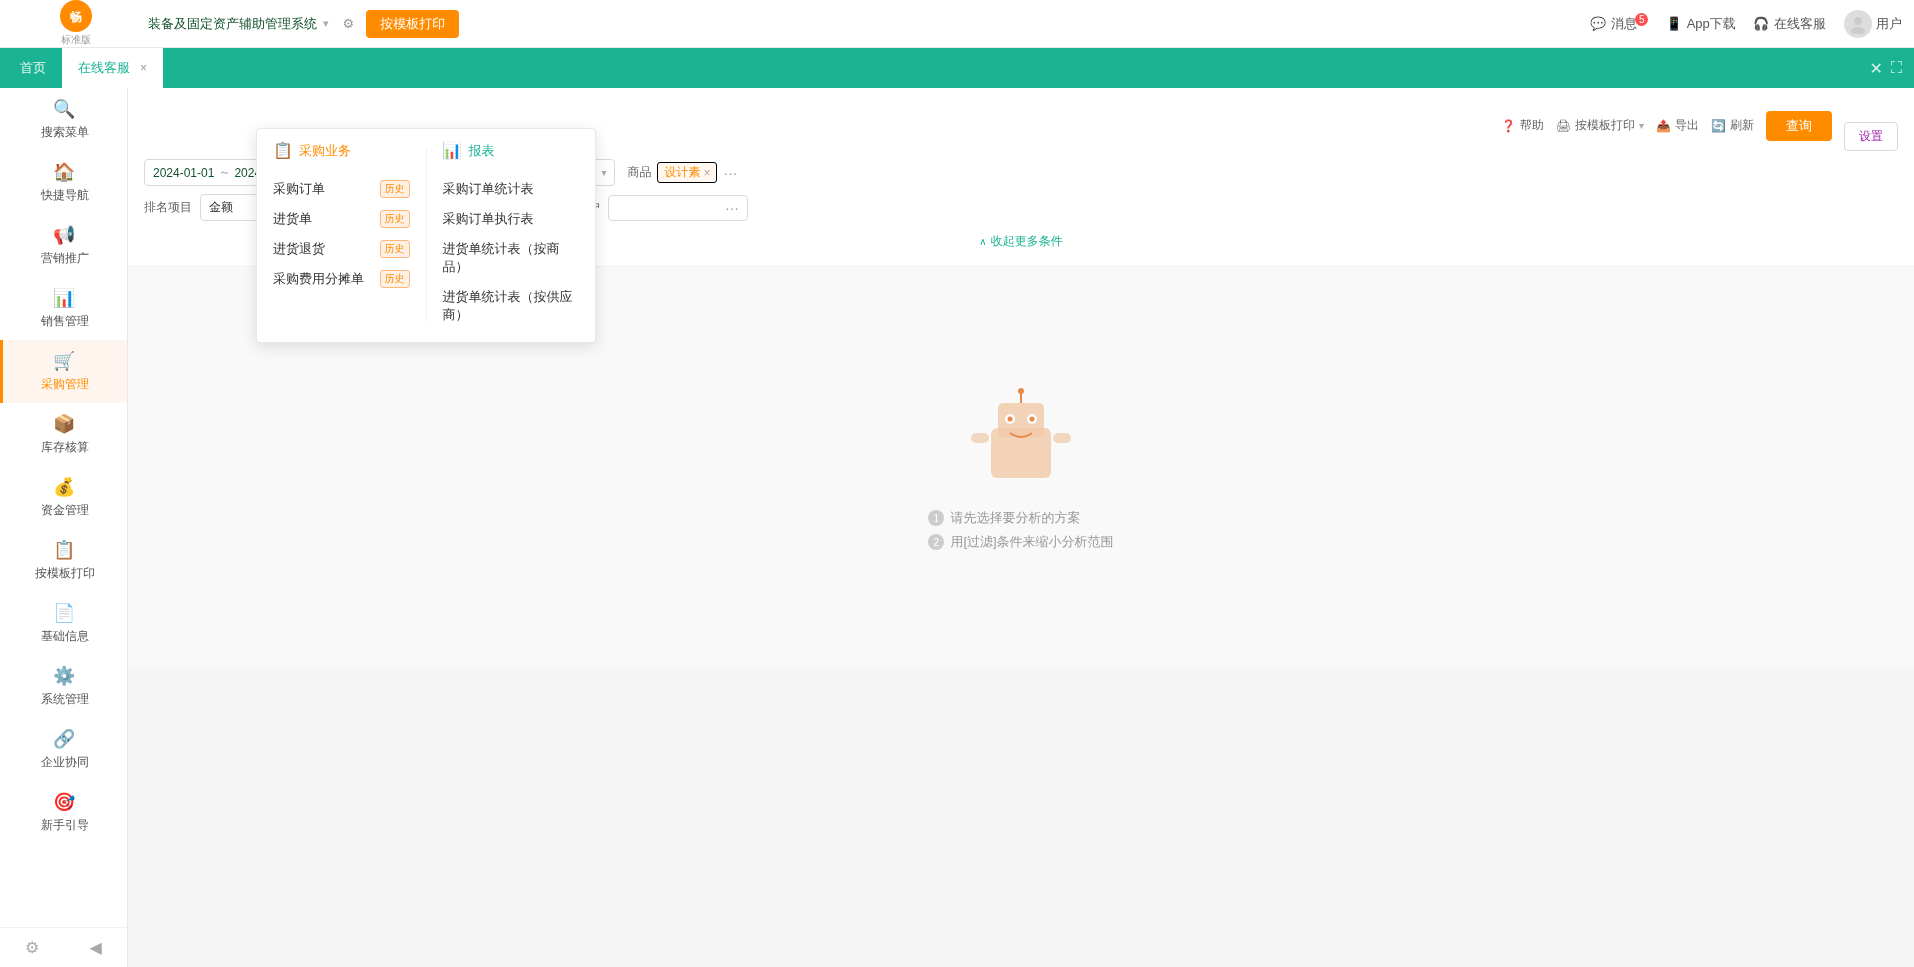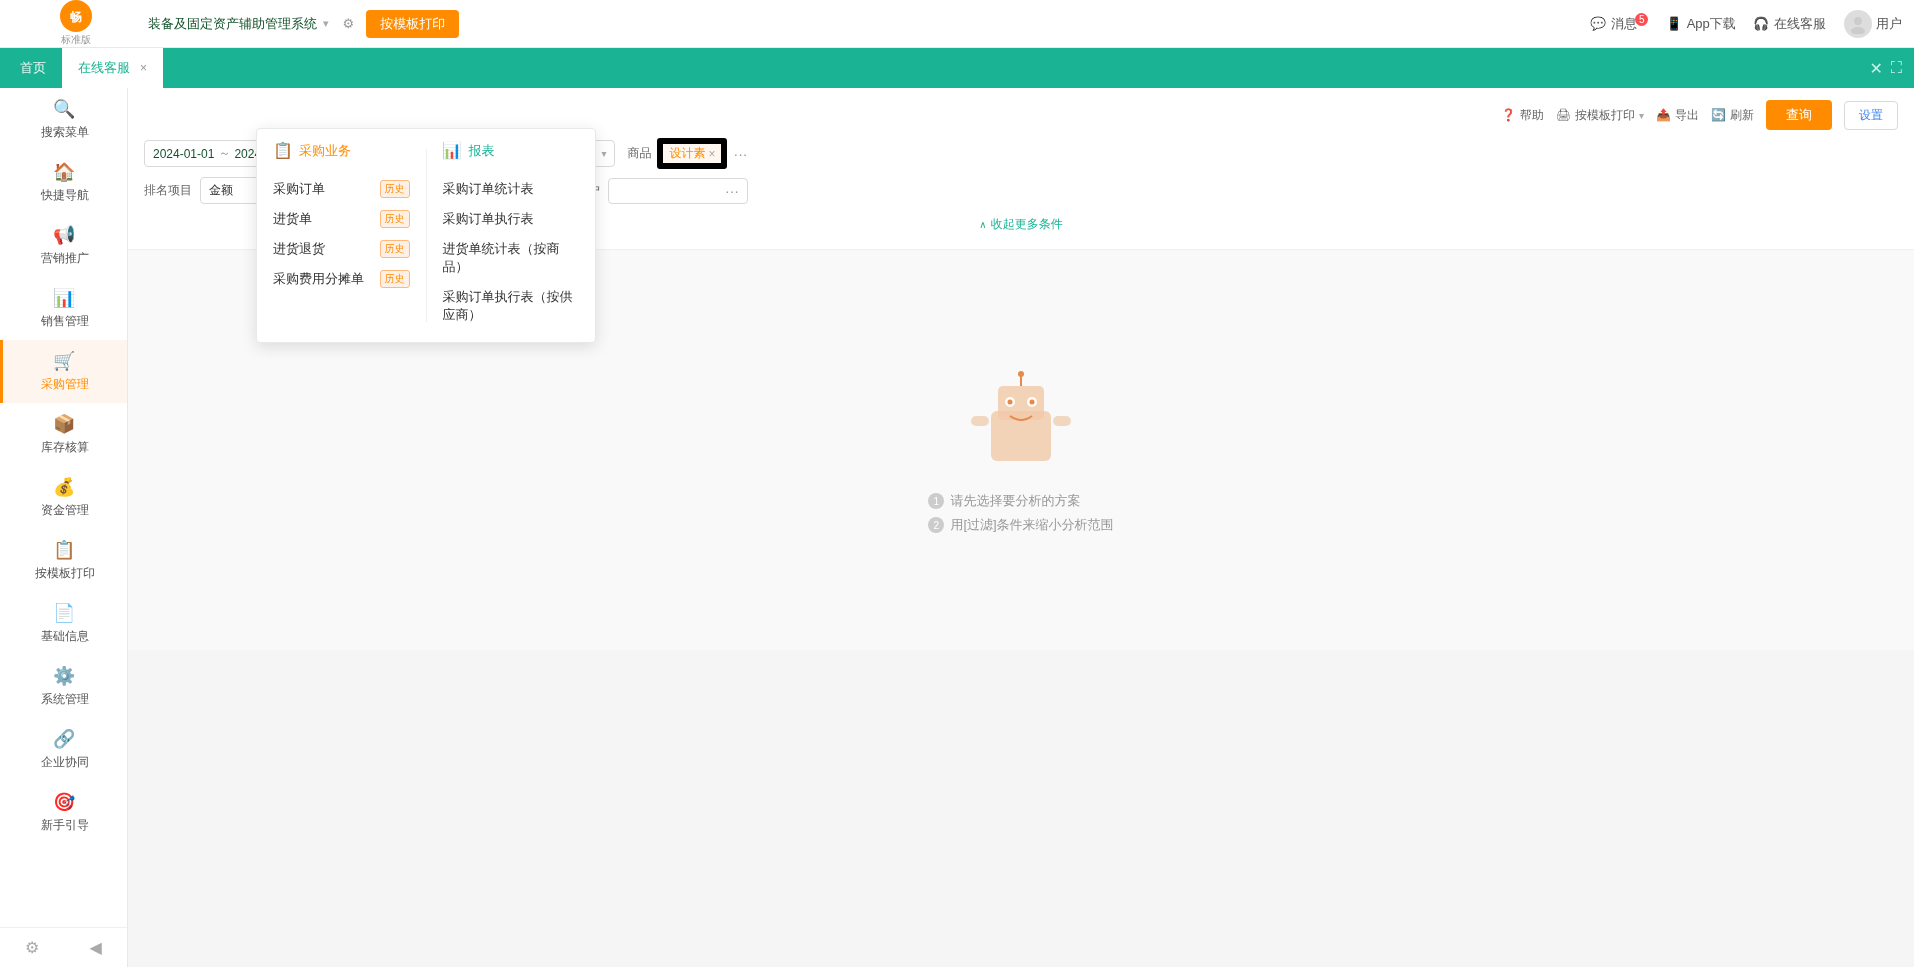--- a/index.html
+++ b/index.html
@@ -265,21 +265,21 @@
       padding: 1px 6px;
       font-size: 12px;
       color: #555;
       display: flex;
       align-items: center;
       gap: 3px;
     }
     .filter-tag-close { color: #aaa; cursor: pointer; }
     .tag-orange {
       background: #fff7f0;
-      border: 6px solid #000000;
+      border: 1px solid #000000;
       color: #ff8c00;
     }
     .filter-dots { color: #999; cursor: pointer; font-size: 14px; }
     .toolbar-btn {
       display: flex;
       align-items: center;
       gap: 4px;
       color: #666;
       font-size: 12px;
       cursor: pointer;
@@ -289,25 +289,26 @@
       color: white;
       border: none;
       padding: 6px 20px;
       border-radius: 4px;
       font-size: 13px;
       cursor: pointer;
     }
     .settings-btn {
       background: #fff;
       border: 1px solid #d9d9d9;
-      color: #3b82f6;
+      color: #a21caf;
       padding: 5px 14px;
       border-radius: 4px;
       font-size: 12px;
       cursor: pointer;
+      margin-top: 22px;
     }
     .collapse-btn {
       display: flex;
       align-items: center;
       justify-content: center;
       color: #1ab394;
       font-size: 12px;
       cursor: pointer;
       gap: 4px;
       padding: 4px 0;
@@ -667,20 +668,20 @@
           <div class="dropdown-item">
             <span>采购订单统计表</span>
           </div>
           <div class="dropdown-item">
             <span>采购订单执行表</span>
           </div>
           <div class="dropdown-item">
             <span>进货单统计表（按商品）</span>
           </div>
           <div class="dropdown-item">
-            <span>采购订单执行表（按供应商）</span>
+            <span>进货单统计表（按供应商）</span>
           </div>
         </div>
       </div>
     </div>
 
   </div>
 </div>
 
 </body></html>

